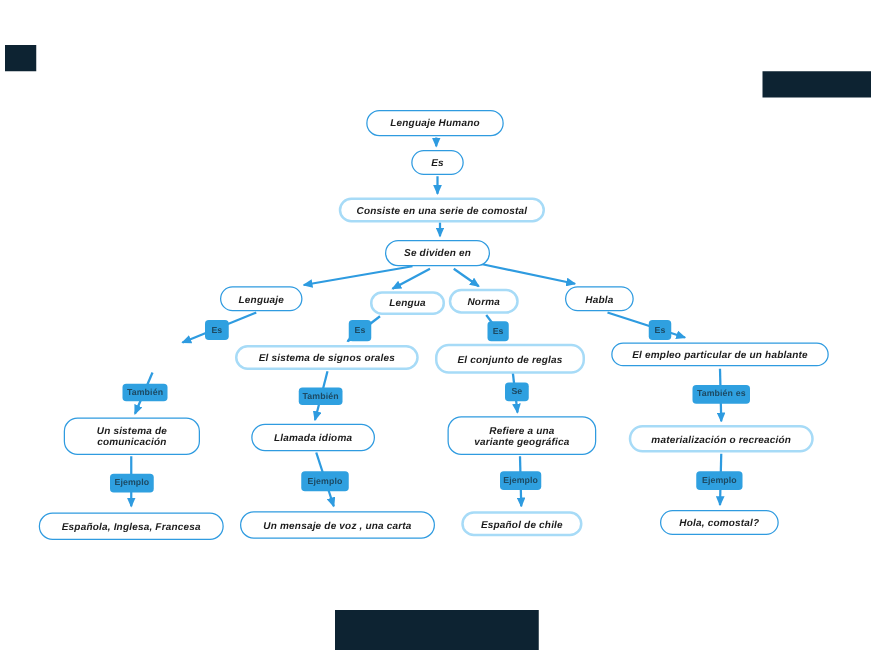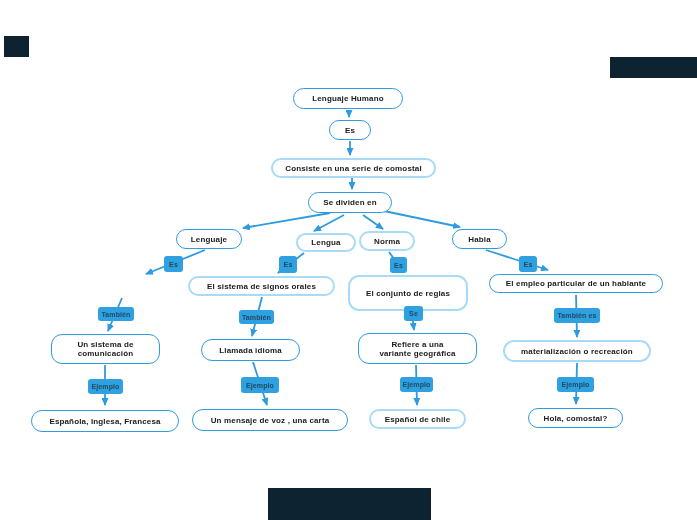--- a/index.html
+++ b/index.html
@@ -1,21 +1,21 @@
 <!DOCTYPE html>
 <html><head>
 <meta charset="utf-8">
 <style>
   html,body{margin:0;padding:0;background:#ffffff;}
   #canvas{position:relative;width:697px;height:520px;background:#ffffff;overflow:hidden;
           font-family:"Liberation Sans",sans-serif;}
   svg.wires{position:absolute;left:0;top:0;z-index:1;}
   .node{position:absolute;z-index:2;background:#ffffff;border-radius:11px;box-sizing:border-box;
         display:flex;align-items:center;justify-content:center;text-align:center;
-        font-weight:bold;font-size:8px;line-height:9px;color:#1b1b1b;letter-spacing:.15px;}
+        font-weight:bold;font-size:8px;line-height:9px;color:#1b1b1b;letter-spacing:.15px;font-style:italic;}
   .node.medium{border:1.6px solid #2f9be0;}
   .node.light{border:2px solid #a7dbf7;}
   .node .inner{width:100%;}
   .node .inner.align-left{width:auto;text-align:center;}
   .tag{position:absolute;z-index:3;background:#2fa0e0;border-radius:3px;box-sizing:border-box;
        display:flex;align-items:center;justify-content:center;
        font-weight:bold;font-size:7px;color:#1d4a63;letter-spacing:.1px;}
   .patch{position:absolute;z-index:4;background:#0d2332;}
 </style>
 </head>
@@ -61,21 +61,21 @@
   <div class="node light" style="left:296px;top:233px;width:60px;height:19px">Lengua</div>
   <div class="node light" style="left:359px;top:231px;width:56px;height:20px">Norma</div>
   <div class="node medium" style="left:452px;top:229px;width:55px;height:20px">Habla</div>
 
   <div class="tag" style="left:164px;top:256px;width:19px;height:16px">Es</div>
   <div class="tag" style="left:279px;top:256px;width:18px;height:17px">Es</div>
   <div class="tag" style="left:390px;top:257px;width:17px;height:16px">Es</div>
   <div class="tag" style="left:519px;top:256px;width:18px;height:16px">Es</div>
 
   <div class="node light" style="left:188px;top:276px;width:147px;height:20px">El sistema de signos orales</div>
-  <div class="node light" style="left:348px;top:275px;width:120px;height:36px">El conjunto de reglas</div>
+  <div class="node light" style="left:348px;top:275px;width:120px;height:24px">El conjunto de reglas</div>
   <div class="node medium" style="left:489px;top:274px;width:174px;height:19px">El empleo particular de un hablante</div>
 
   <div class="tag" style="left:98px;top:307px;width:36px;height:14px">También</div>
   <div class="tag" style="left:239px;top:310px;width:35px;height:14px">También</div>
   <div class="tag" style="left:404px;top:306px;width:19px;height:15px">Se</div>
   <div class="tag" style="left:554px;top:308px;width:46px;height:15px">También es</div>
 
   <div class="node medium" style="left:51px;top:334px;width:109px;height:30px">
     <div class="inner">
       <div>Un sistema de</div>

